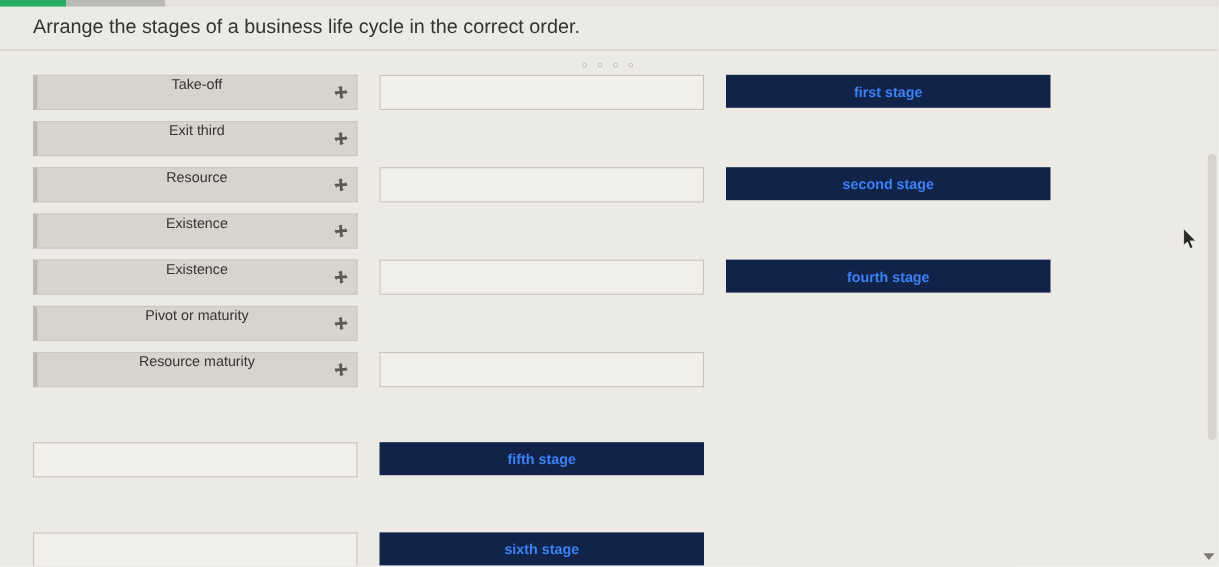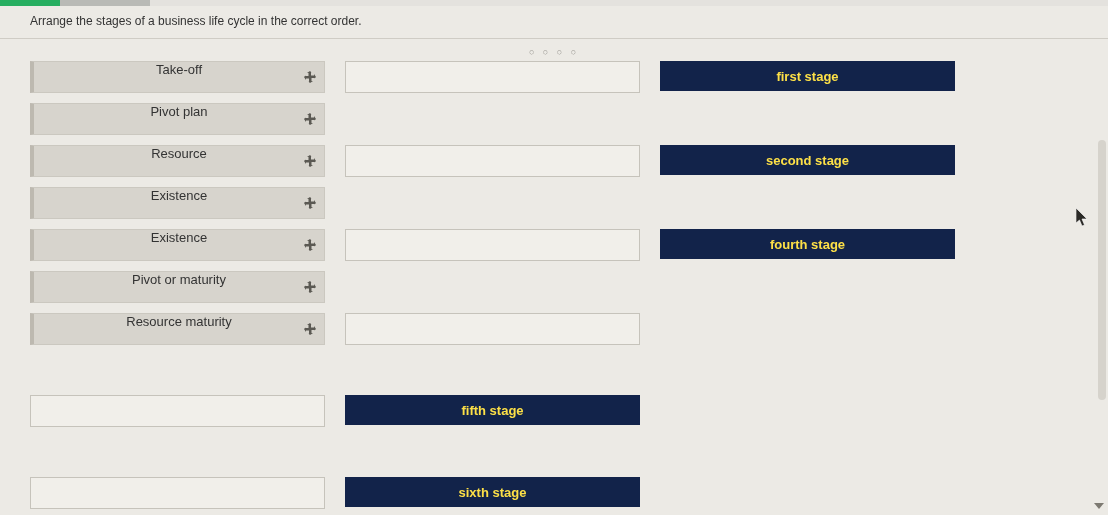--- a/index.html
+++ b/index.html
@@ -2,32 +2,32 @@
 <html><head>
 <meta charset="utf-8">
 <style>
   html,body{margin:0;padding:0;font-family:"Segoe UI",Arial,sans-serif;background:#f4f4f2;color:#222;}
   .page{width:1108px;height:515px;position:relative;background:#eceae5;overflow:hidden;}
   .prog{display:flex;height:6px;}
   .prog .seg{height:6px;}
   .prog .done{background:#27ae60;width:60px;}
   .prog .cur{background:#b9bab6;width:90px;}
   .prog .rest{background:#e4e2de;flex:1;}
-  .instr{font-size:12px;color:#333;padding:8px 20px 10px 30px;border-bottom:1px solid #cfccc5;}
+  .instr{font-size:18px;color:#333;padding:8px 20px 10px 30px;border-bottom:1px solid #cfccc5;}
   .content{padding:8px 30px 0 30px;}
   .dots{text-align:center;letter-spacing:3px;font-size:9px;color:#9a9892;margin-bottom:4px;}
   .grid{display:grid;grid-template-columns:295px 295px 295px;column-gap:20px;row-gap:10px;}
   
   .src{background:#d7d4cd;border:1px solid #cbc8c0;height:30px;position:relative;display:flex;align-items:flex-start;justify-content:center;border-left:4px solid #bdb9b0;font-size:13px;color:#333;cursor:move;}
   .src .drag-ic{position:absolute;right:8px;top:50%;transform:translate(0,-50%);}
   .drag-ic svg{display:block;}
   
   .slot{border:1px solid #c6c3bb;height:30px;background:#f1efea;}
   
-  .lbl{background:#12234a;color:#fde047;height:30px;display:flex;align-items:center;justify-content:center;font-size:13px;font-weight:600;}
+  .lbl{background:#12234a;color:#3b82f6;height:30px;display:flex;align-items:center;justify-content:center;font-size:13px;font-weight:600;}
   
   .blank{height:30px;}
   
   .sb{position:absolute;right:2px;top:140px;width:8px;height:260px;background:#d6d3cc;border-radius:4px;}
   .cursor{position:absolute;right:18px;top:208px;}
   .darrow{position:absolute;right:4px;bottom:6px;width:0;height:0;border-left:5px solid transparent;border-right:5px solid transparent;border-top:6px solid #7d7a72;}
 </style>
 </head>
 <body>
 <div class="page">
@@ -52,21 +52,21 @@
               <path d="M6 0l1.5 1.5H7v3h3V3L12 6l-1.5 1.5V7h-3v3h1.5L6 12l-1.5-1.5H5v-3H2v1.5L0 6l1.5-1.5V5h3V2H3L6 0z" fill="#5b5953"></path>
             </svg>
           </span>
       </div>
       <div class="slot"></div>
       <div class="lbl">
           <span>first stage</span>
         </div>
 
       <div class="src">
-        <span>Pivot plan</span>
+        <span>Exit third</span>
         <span class="drag-ic">
             <svg width="12" height="12" viewBox="0 0 12 12">
               <path d="M6 0l1.5 1.5H7v3h3V3L12 6l-1.5 1.5V7h-3v3h1.5L6 12l-1.5-1.5H5v-3H2v1.5L0 6l1.5-1.5V5h3V2H3L6 0z" fill="#5b5953"></path>
             </svg>
           </span>
       </div>
       <div class="blank"></div>
       <div class="blank"></div>
 
       <div class="src">

